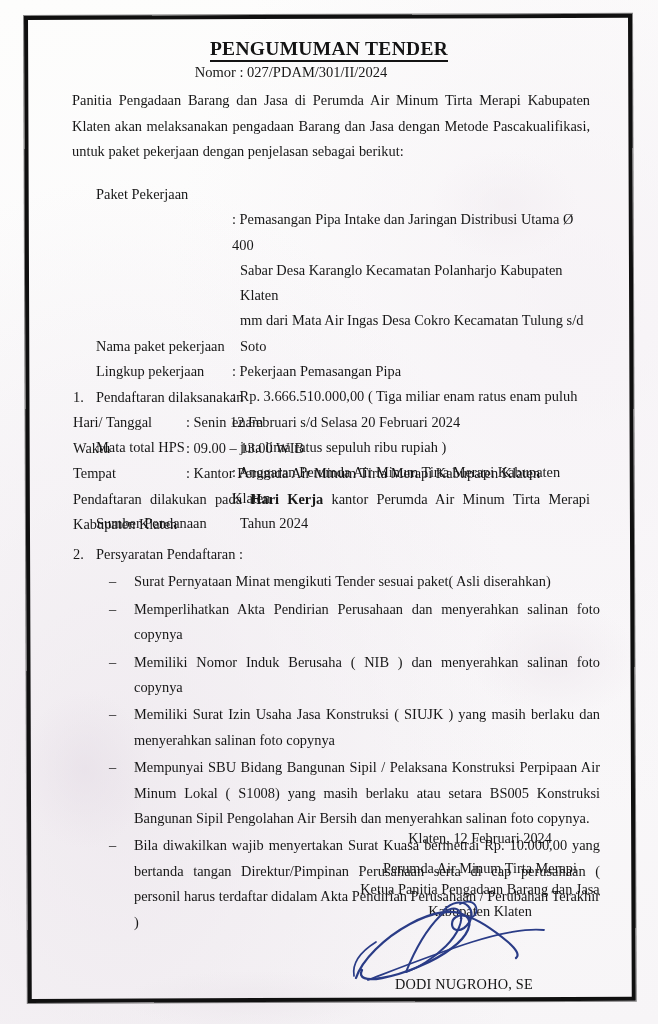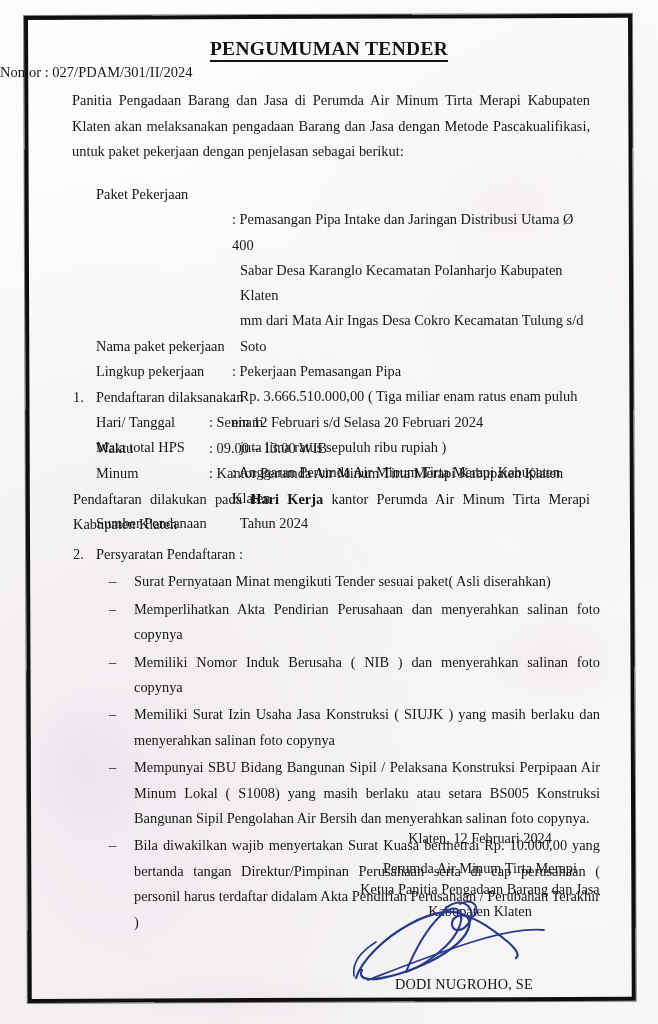--- a/index.html
+++ b/index.html
@@ -78,21 +78,21 @@
   }
   .doc-title span {
     border-bottom: 2px solid #141414;
     padding-bottom: 1px;
   }
   .doc-number {
     position: absolute;
     left: 0;
     top: 64px;
     width: 582px;
-    text-align: left;
+    text-align: center;
     font-size: 14.5px;
     color: #181818;
   }
 
   .intro {
     position: absolute;
     left: 72px;
     top: 88px;
     width: 518px;
     font-size: 14.4px;
@@ -140,21 +140,20 @@
     display: flex;
     align-items: flex-start;
   }
   .num-marker {
     width: 23px;
     flex: 0 0 23px;
   }
   .num-title { flex: 1 1 auto; }
 
   .sub-kv {
-    margin-left: 23px;
     margin-top: 0;
   }
   .sub-kv .kv-key { width: 113px; flex: 0 0 113px; }
 
   .para-indent {
     text-align: justify;
     text-justify: inter-word;
   }
   .para-indent b { font-weight: bold; }
 
@@ -283,21 +282,21 @@
       <div class="sub-kv">
         <div class="kv-row">
           <div class="kv-key">Hari/ Tanggal</div>
           <div class="kv-val">: Senin 12 Februari s/d Selasa 20 Februari 2024</div>
         </div>
         <div class="kv-row">
           <div class="kv-key">Waktu</div>
           <div class="kv-val">: 09.00 – 13.00 WIB</div>
         </div>
         <div class="kv-row">
-          <div class="kv-key">Minum</div>
+          <div class="kv-key">Tempat</div>
           <div class="kv-val">: Kantor Perumda Air Minum Tirta Merapi Kabupaten Klaten</div>
         </div>
       </div>
 
       <div class="para-indent" style="width:517px;"><span>Pendaftaran dilakukan pada </span><b>Hari Kerja</b><span> kantor Perumda Air Minum Tirta Merapi Kabupaten Klaten</span></div>
     </div>
 
     <div class="num-block" style="left:73px; top:542px; width:527px;">
       <div class="num-head">
         <div class="num-marker">2.</div>

